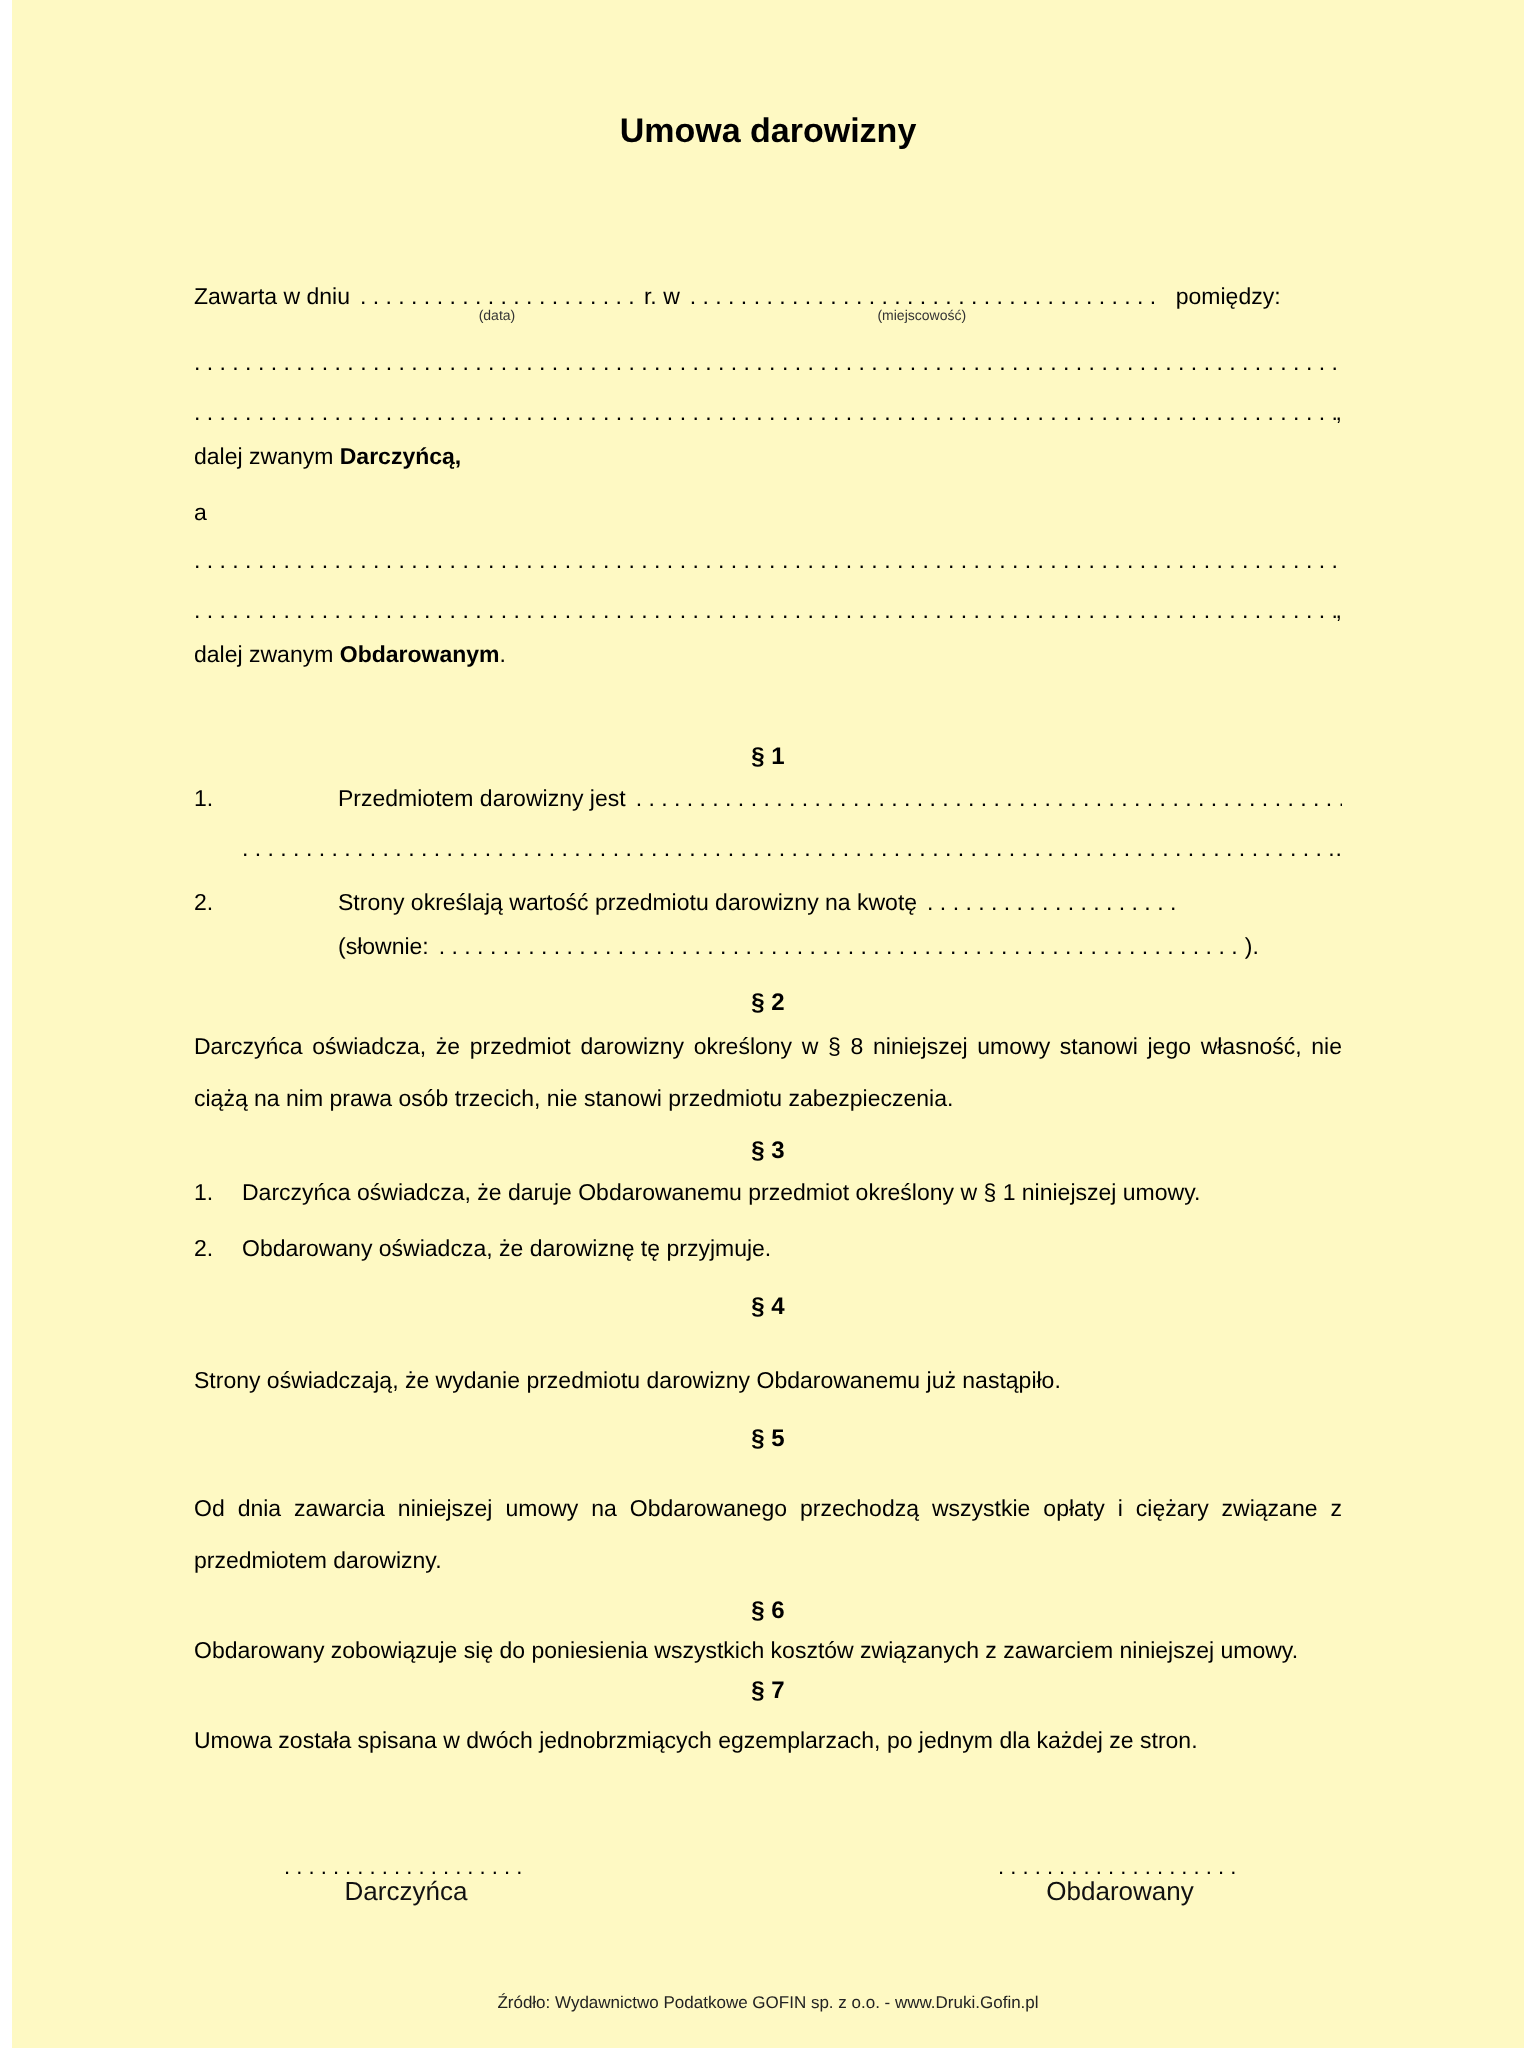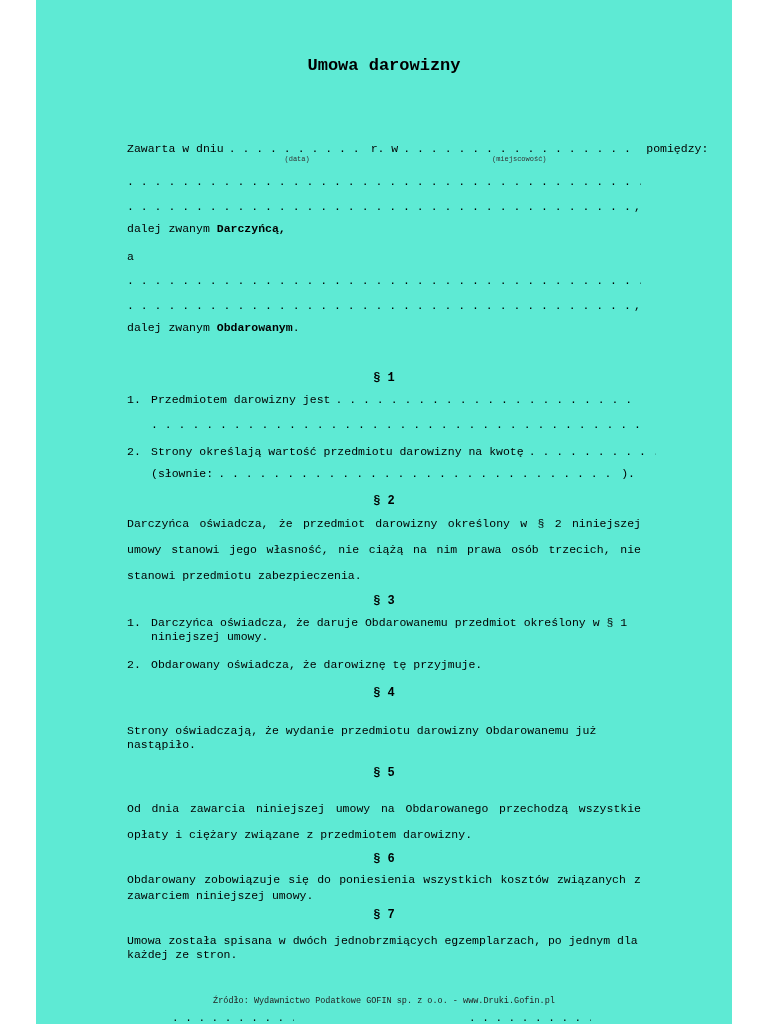--- a/index.html
+++ b/index.html
@@ -1,22 +1,22 @@
 <!DOCTYPE html>
 <html><head>
 <meta charset="utf-8">
 <style>
   * { margin:0; padding:0; box-sizing:border-box; }
   html,body { background:#ffffff; }
   .page {
     position:relative;
-    width:696px; height:1024px;
+    width:756px; height:1024px;
     margin:0 auto;
-    background:#5eead4;
-    font-family:Liberation Mono, monospace;
+    background:#fef9c3;
+    font-family:Liberation Sans, sans-serif;
     font-size:11.5px;
     color:#000;
     overflow:hidden;
   }
   .content { position:absolute; left:91px; right:91px; top:0; }
 
   .title { margin-top:56px; text-align:center; font-size:17px; font-weight:bold; line-height:20px; }
 
   .opening-row { margin-top:66px; display:flex; align-items:flex-end; gap:5px; line-height:14px; white-space:nowrap; }
   .blank { position:relative; display:inline-block; }
@@ -40,21 +40,21 @@
   .clause.donee { margin-top:8px; }
   .bold { font-weight:bold; }
   .connector { margin-top:14px; line-height:14px; }
 
   .sec-heading { text-align:center; font-weight:bold; font-size:12px; line-height:14px; }
   .sh1{margin-top:36px}.sh2{margin-top:13px}.sh3{margin-top:5px}.sh4{margin-top:14px}
   .sh5{margin-top:14px}.sh6{margin-top:4px}.sh7{margin-top:4px}
 
   .item-row { display:flex; line-height:14px; }
   .item-row .num { flex:0 0 24px; }
-  .item-row .itext { flex:0 0 auto; padding-right:5px; }
+  .item-row .itext { flex:0 0 auto; padding-right:5px;margin-left:48px; }
   .item-row .dotfill { margin-top:0; }
   .indent { margin-left:24px; }
   .w127 { width:127px; flex:0 0 127px; }
   .w403 { width:403px; flex:0 0 403px; }
 
   .para { line-height:26px; text-align:justify; text-align-last:left; }
   .para.single { line-height:14px; text-align:left; }
   .para.tight { line-height:16px; }
   .p2{margin-top:3px}.p4{margin-top:24px}.p5{margin-top:16px}.p6{margin-top:6px}.p7{margin-top:12px}
   .s3i1{margin-top:8px}.s3i2{margin-top:14px}
@@ -137,21 +137,21 @@
       <span class="itext">Strony określają wartość przedmiotu darowizny na kwotę</span>
       <span class="dotfill w127">. . . . . . . . . . . . . . . . . . . . . . . . . . . . . . . . . . . . . . . . . . . . . . . . . . . . . . . . . . . . . . . . . . . . . . . . . . . . . . . . . . . . . . . . . . . . . . . . . . . . . . . . . . . . . . . . . . . . . . . . . . . . . . . . . . . . . . . . . . . . . . . . . . . . . . . . . . . . . . . . . . . . . . . . . . . . . . . . . . . . . . . . . . . . . . . . . . . . . . . . </span>
     </div>
     <div class="item-row indent s1i2l2">
       <span class="itext">(słownie:</span>
       <span class="dotfill w403">. . . . . . . . . . . . . . . . . . . . . . . . . . . . . . . . . . . . . . . . . . . . . . . . . . . . . . . . . . . . . . . . . . . . . . . . . . . . . . . . . . . . . . . . . . . . . . . . . . . . . . . . . . . . . . . . . . . . . . . . . . . . . . . . . . . . . . . . . . . . . . . . . . . . . . . . . . . . . . . . . . . . . . . . . . . . . . . . . . . . . . . . . . . . . . . . . . . . . . . . </span>
       <span class="suffix">).</span>
     </div>
 
     <div class="sec-heading sh2">§ 2</div>
-    <div class="para p2">Darczyńca oświadcza, że przedmiot darowizny określony w § 2 niniejszej umowy stanowi jego własność, nie ciążą na nim prawa osób trzecich, nie stanowi przedmiotu zabezpieczenia.</div>
+    <div class="para p2">Darczyńca oświadcza, że przedmiot darowizny określony w § 8 niniejszej umowy stanowi jego własność, nie ciążą na nim prawa osób trzecich, nie stanowi przedmiotu zabezpieczenia.</div>
 
     <div class="sec-heading sh3">§ 3</div>
     <div class="item-row s3i1">
       <span class="num">1.</span>
       <span>Darczyńca oświadcza, że daruje Obdarowanemu przedmiot określony w § 1 niniejszej umowy.</span>
     </div>
     <div class="item-row s3i2">
       <span class="num">2.</span>
       <span>Obdarowany oświadcza, że darowiznę tę przyjmuje.</span>
     </div>

